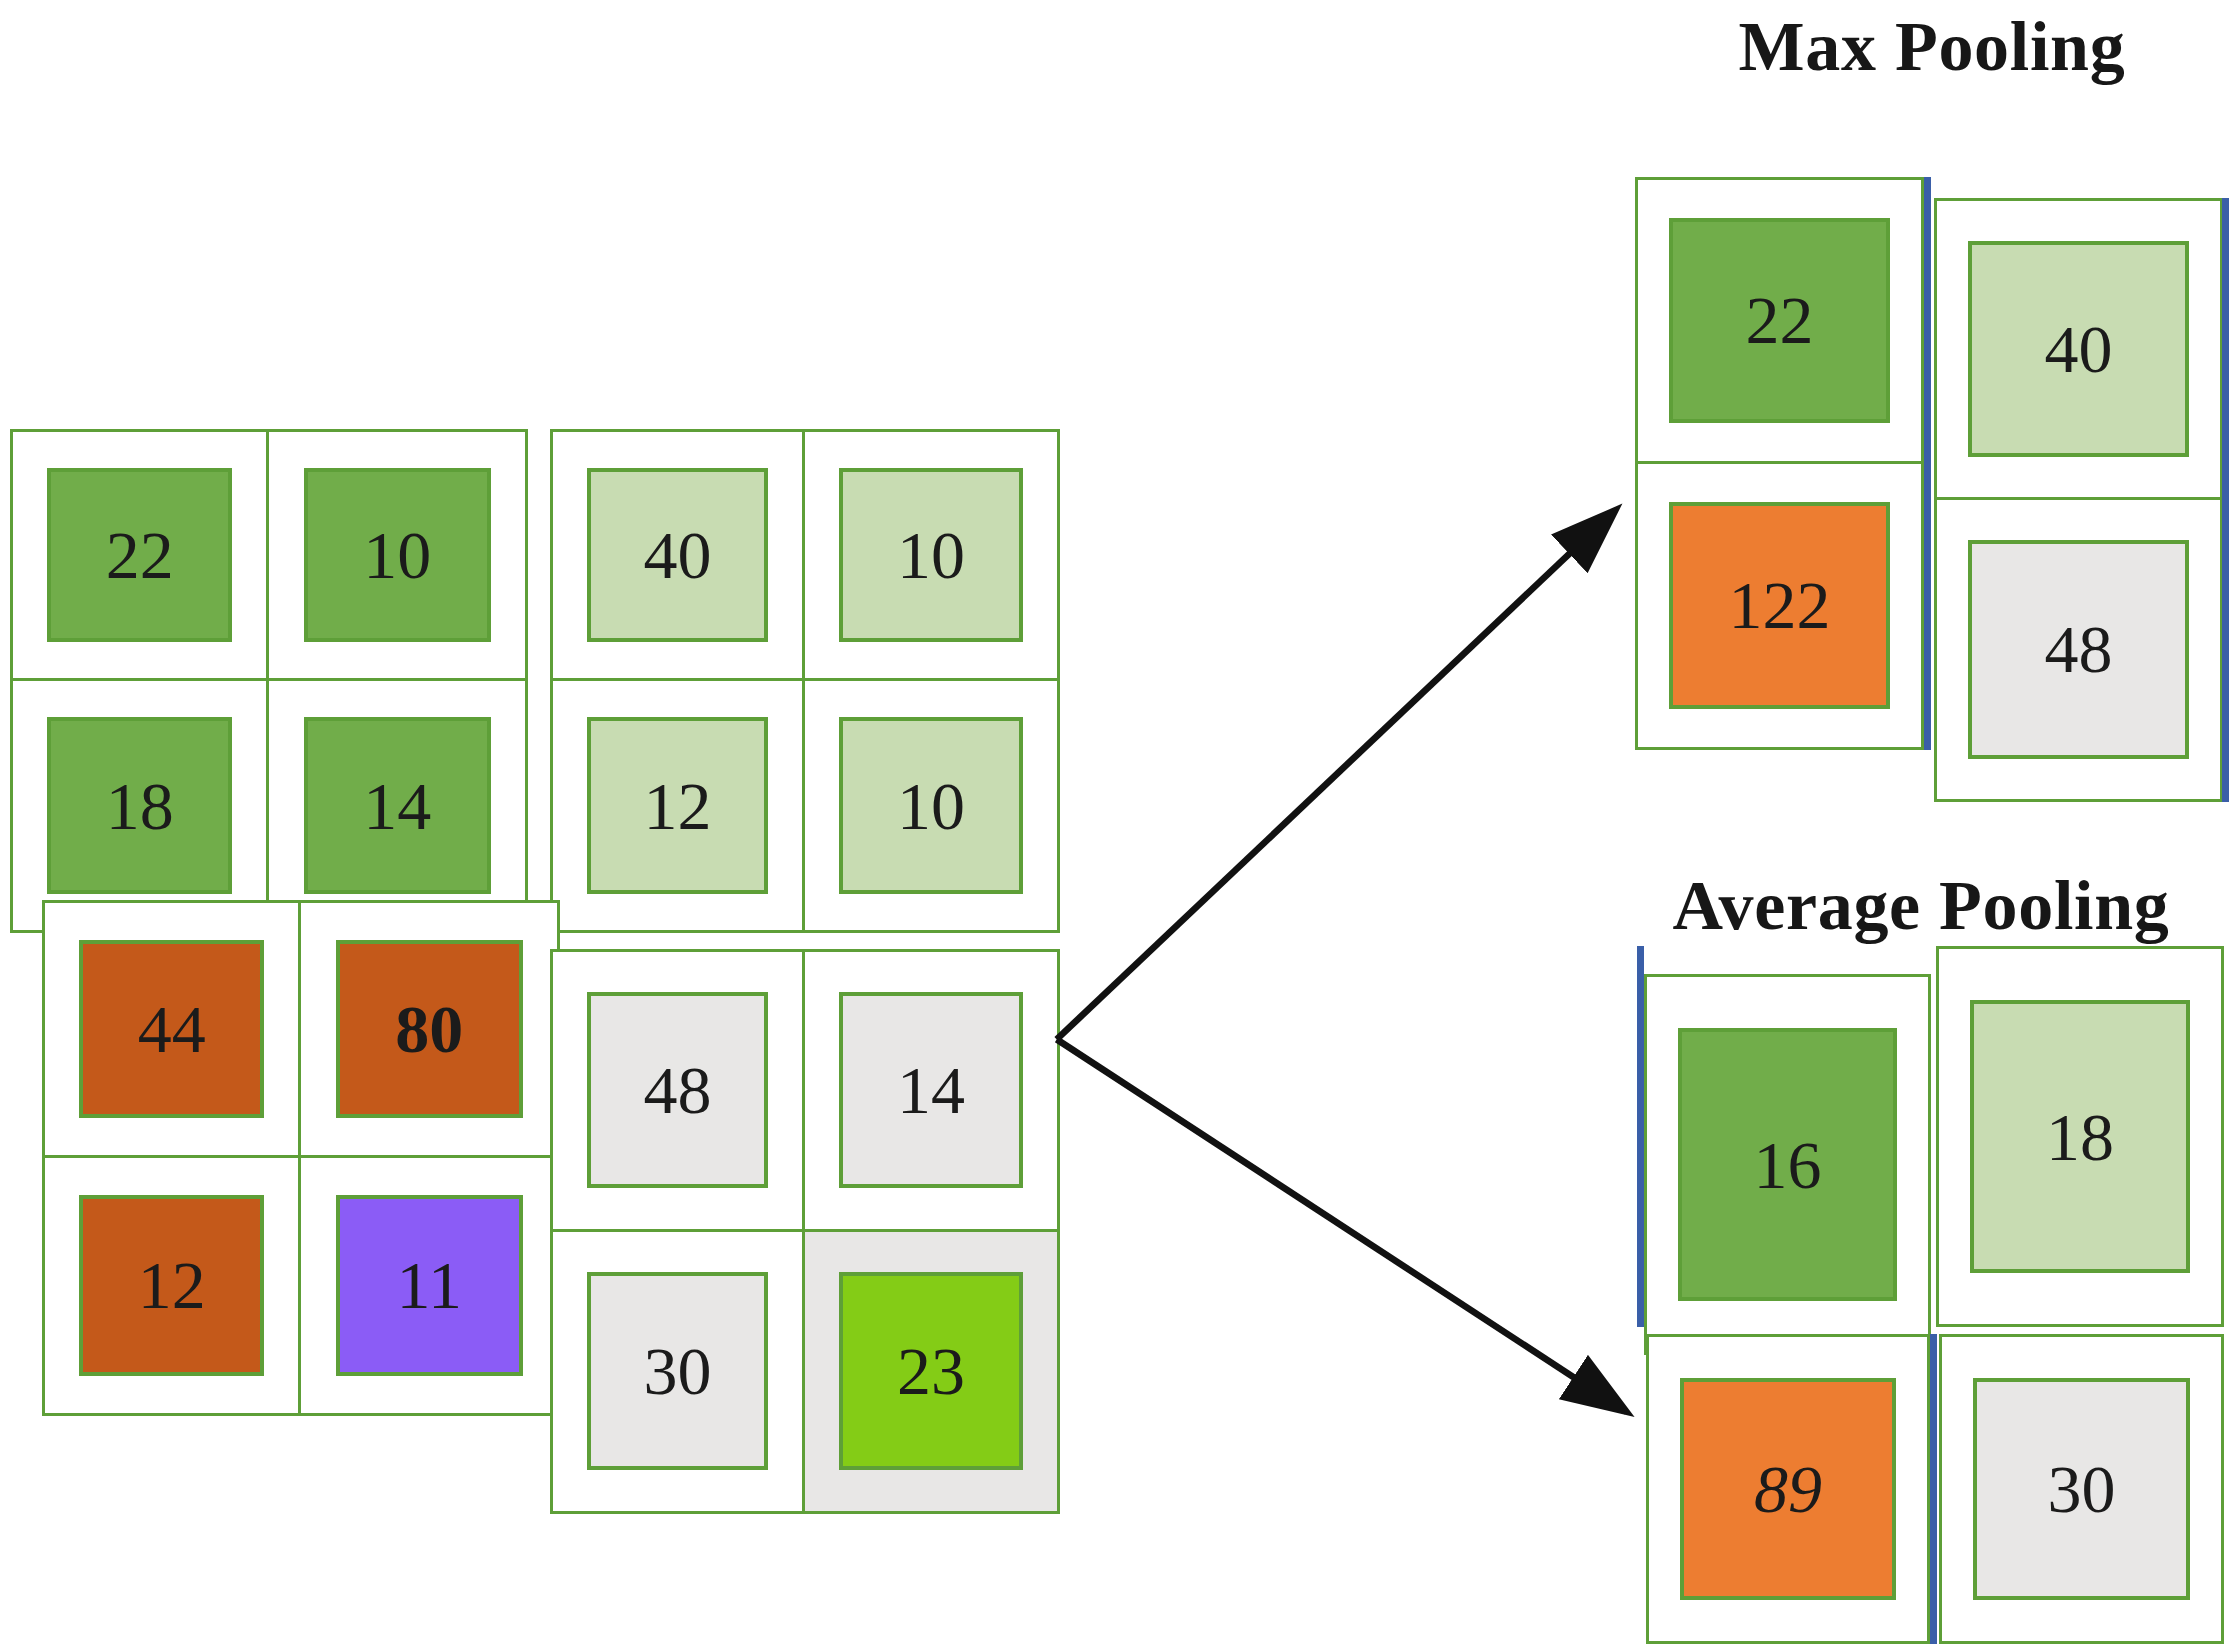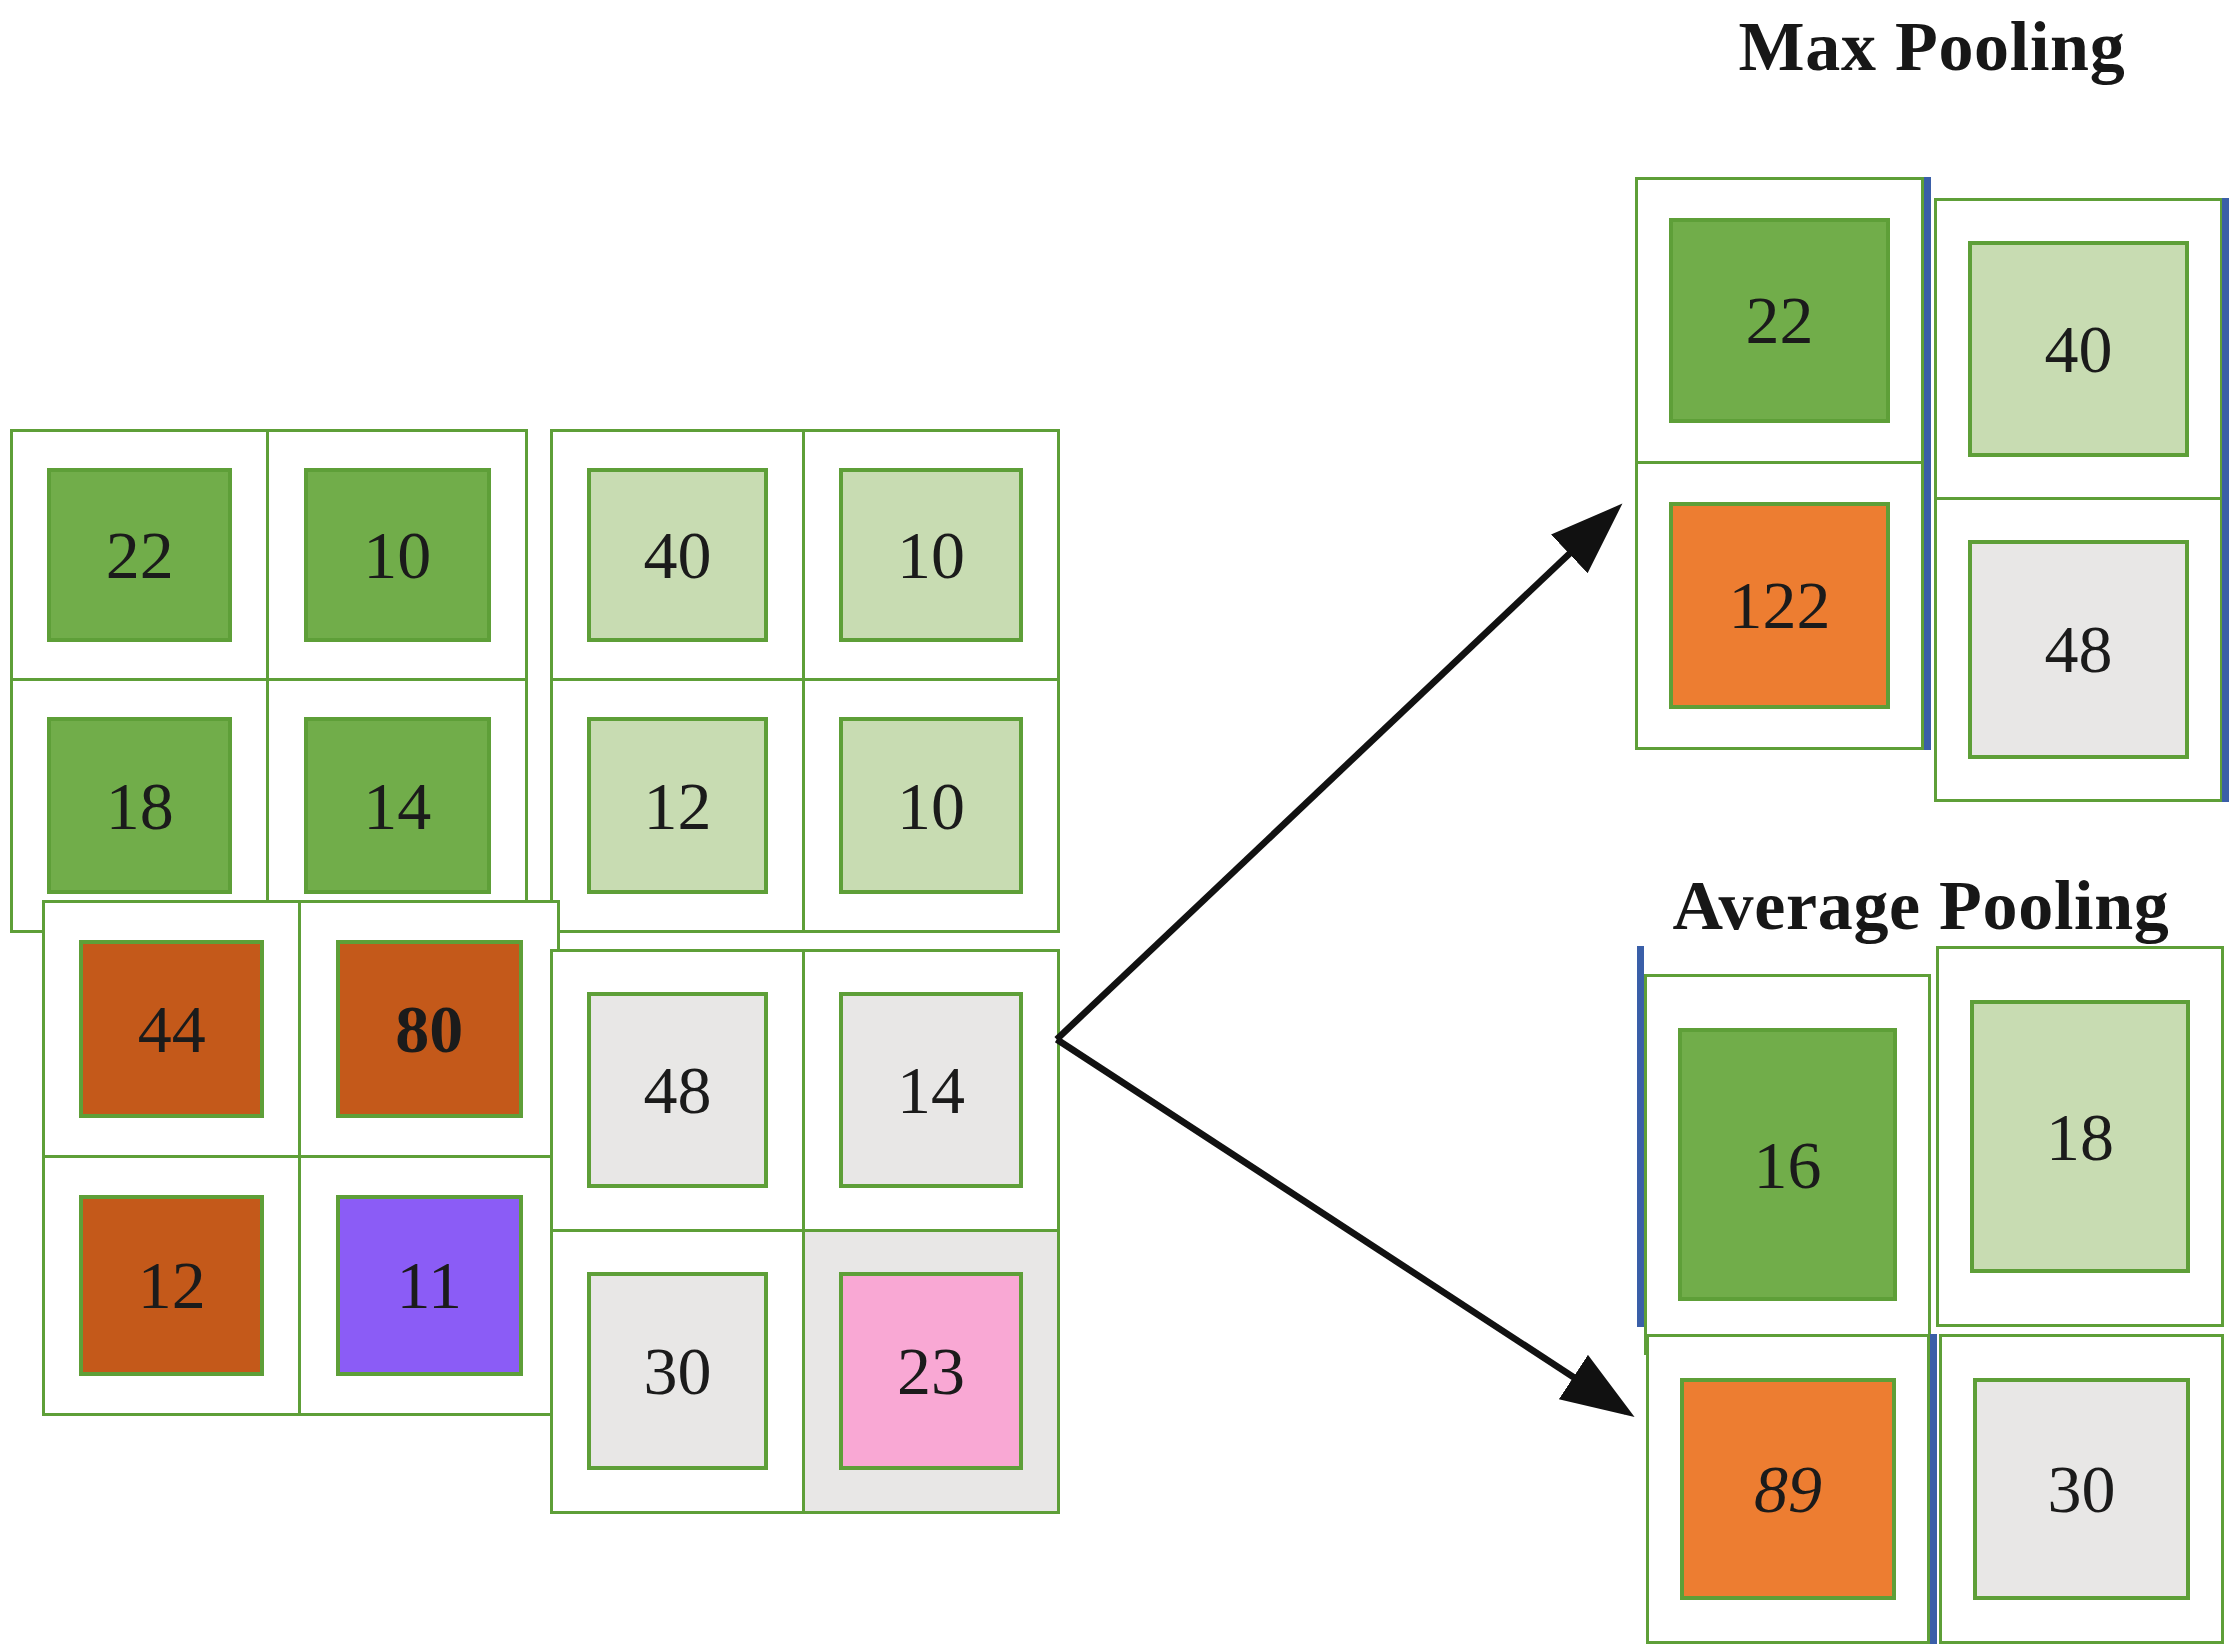--- a/index.html
+++ b/index.html
@@ -172,21 +172,21 @@
         <div class="inner" style="background: rgb(232, 231, 230);">
           <span>14</span>
         </div>
       </div>
       <div class="cell">
         <div class="inner" style="background: rgb(232, 231, 230);">
           <span>30</span>
         </div>
       </div>
       <div class="cell" style="background: rgb(232, 231, 230);">
-        <div class="inner" style="background: #f9a8d4;">
+        <div class="inner" style="background: #84cc16;">
           <span>23</span>
         </div>
       </div>
     </div>
 
   <svg class="arrow-layer" viewBox="0 0 3030 2235">
     <defs>
       <marker id="ah" markerWidth="12" markerHeight="9" refX="9.5" refY="4" orient="auto" markerUnits="strokeWidth">
         <path d="M0,0 L11,4 L0,8 z" id="arrowhead-shape" fill="#111111"></path>
       </marker>

